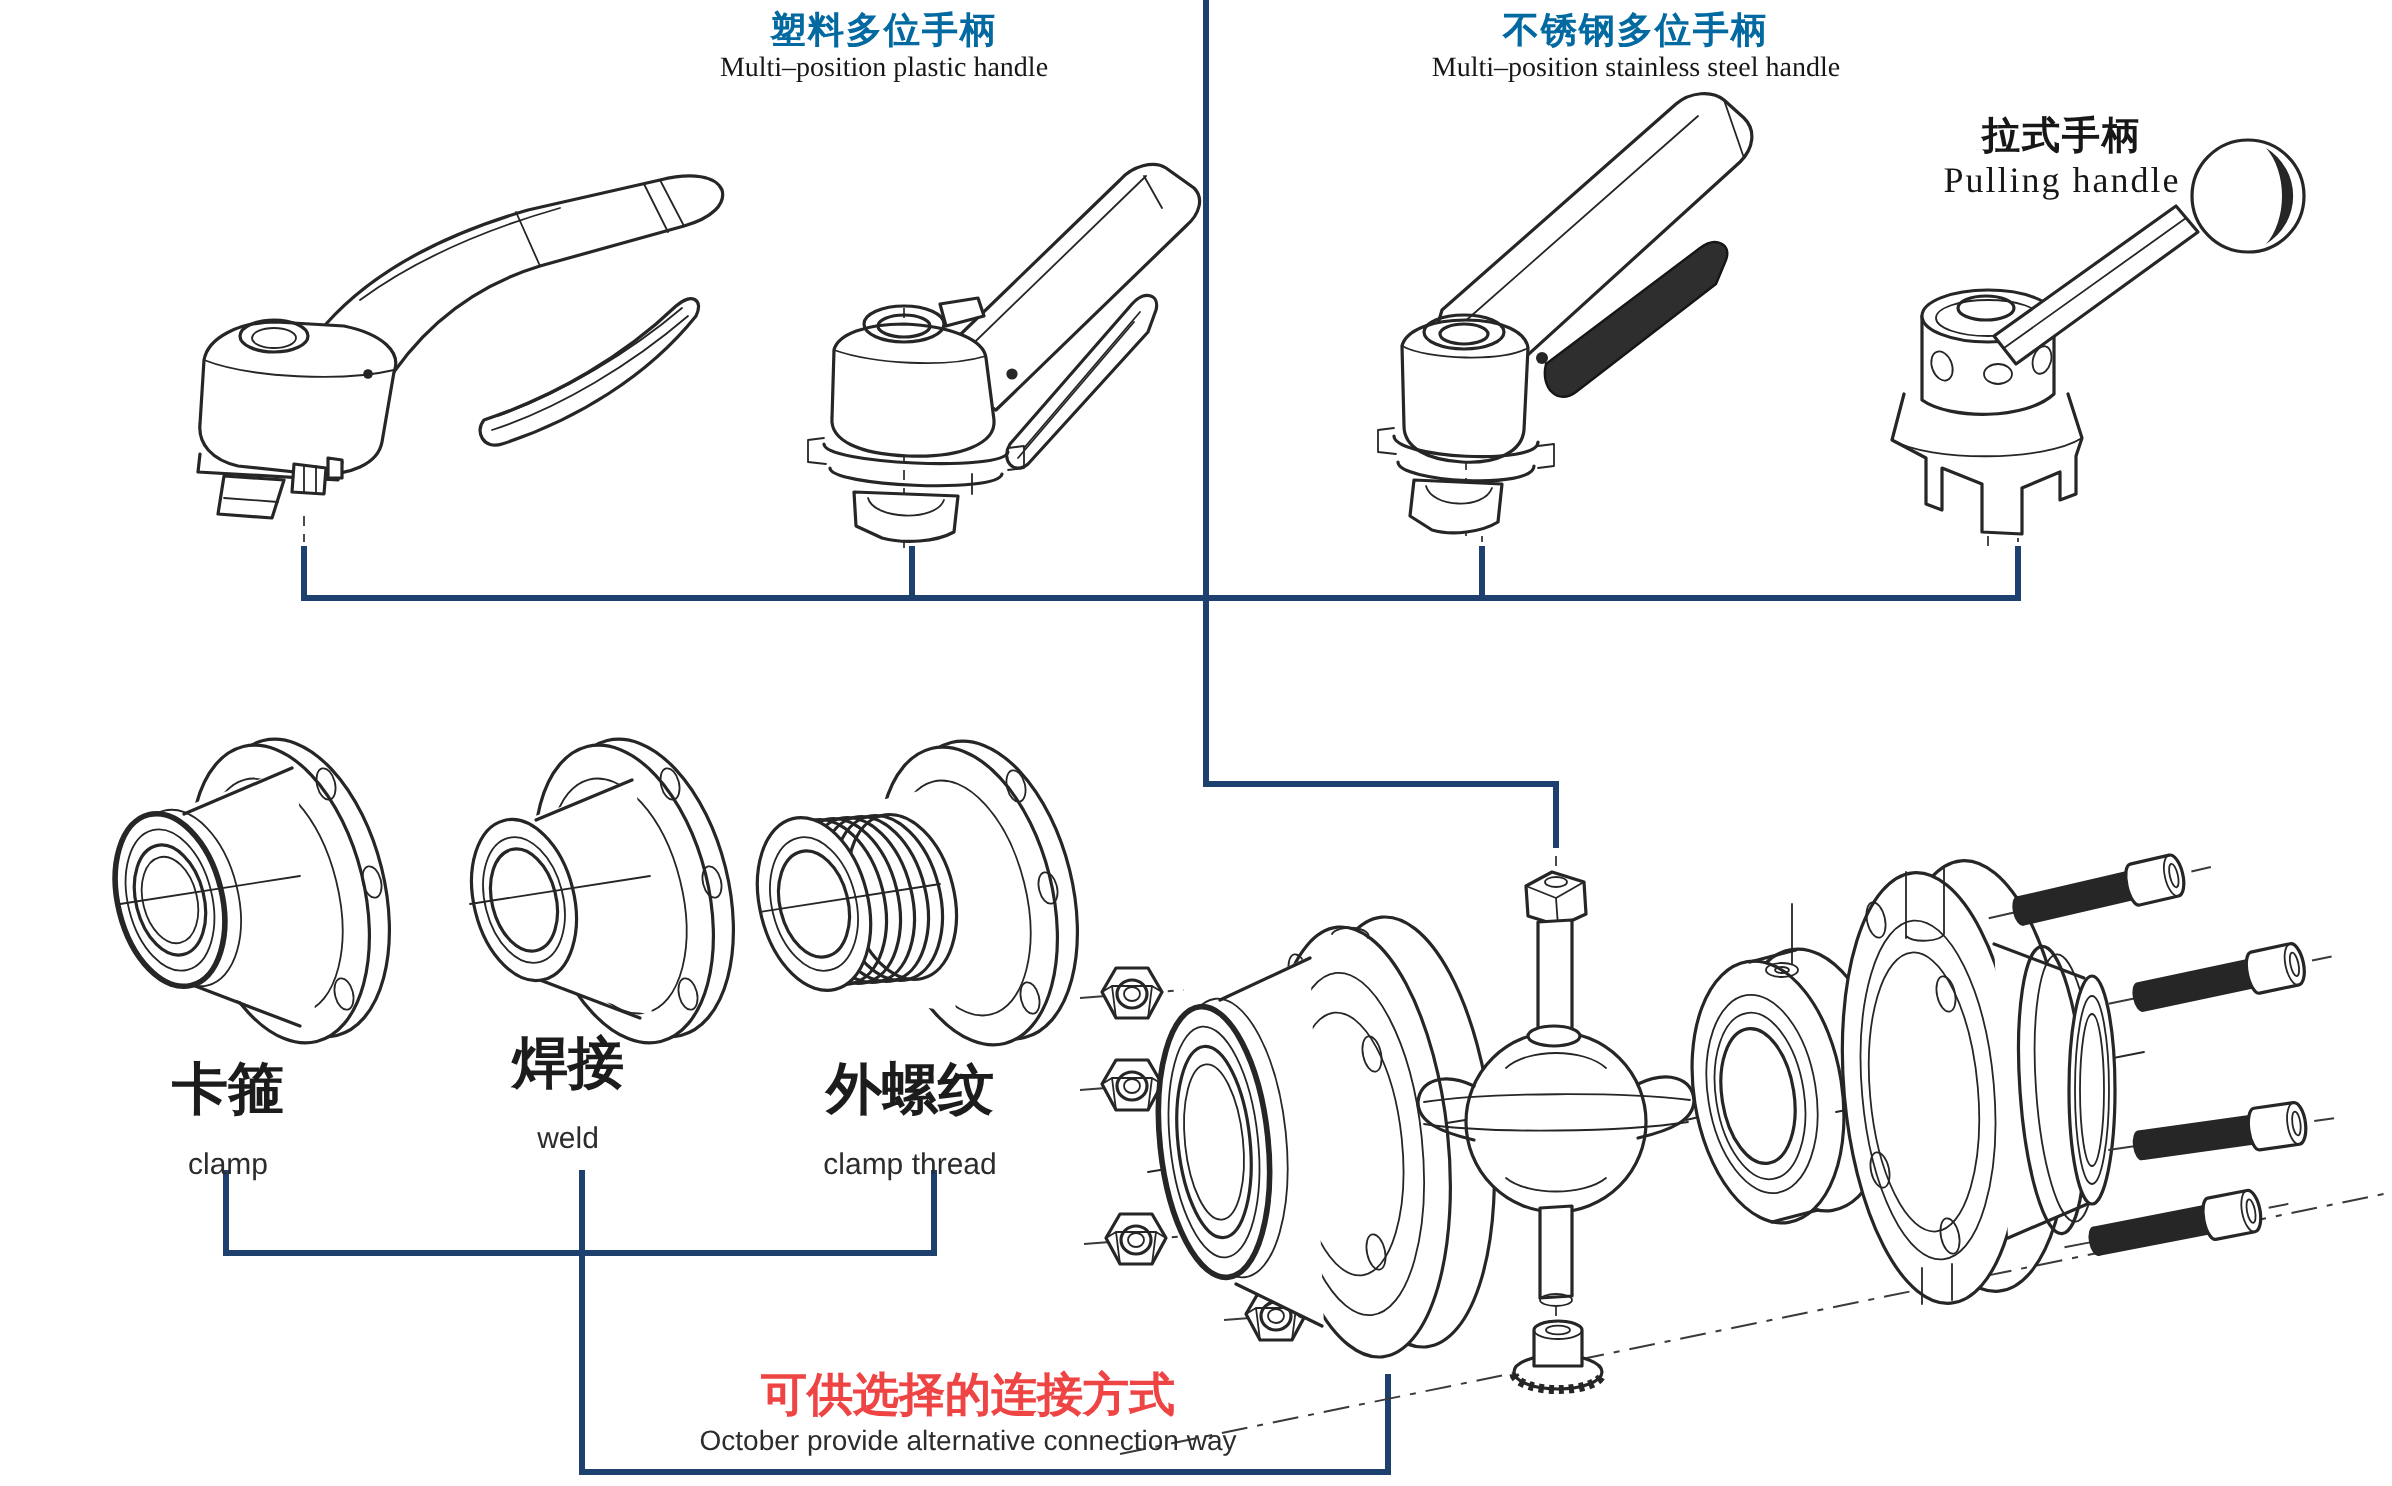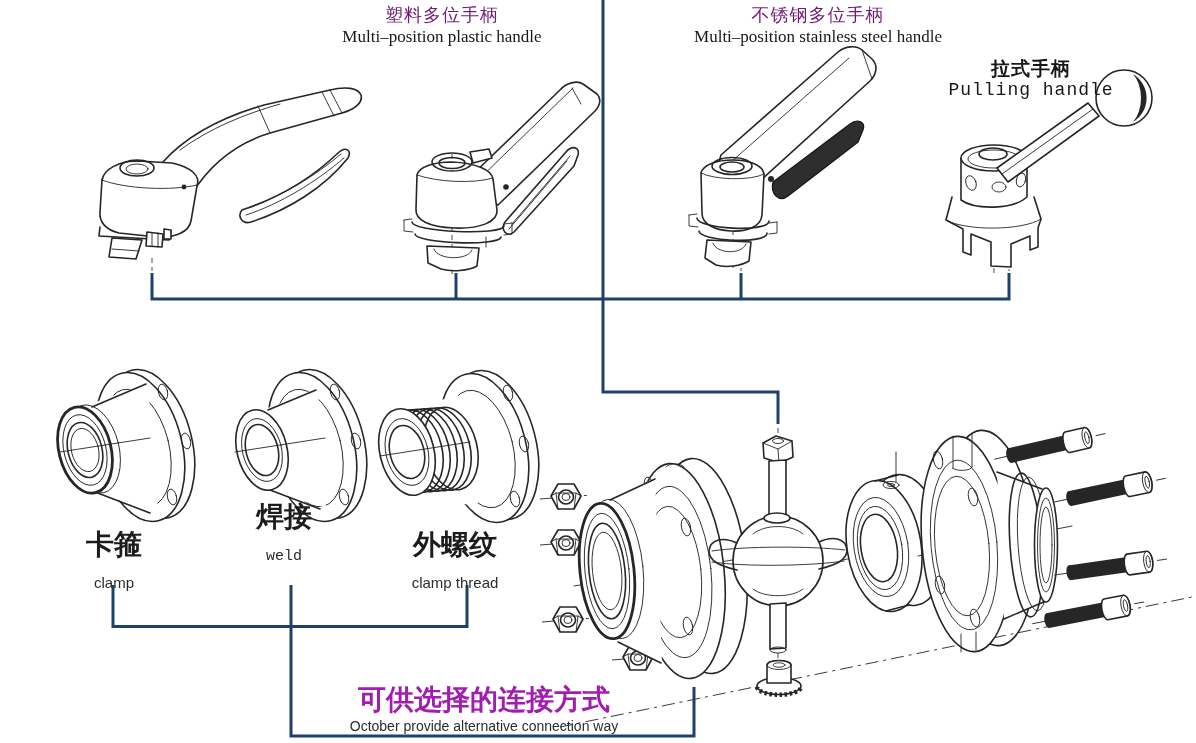--- a/index.html
+++ b/index.html
@@ -1,32 +1,32 @@
 <!DOCTYPE html>
 <html><head>
 <meta charset="utf-8">
 <style>
   html,body{margin:0;padding:0;background:#fff;}
   #canvas{position:relative;width:1196px;height:743px;background:#ffffff;overflow:hidden;
           font-family:"Liberation Sans",sans-serif;color:#1b1b1b;}
   #art{position:absolute;left:0;top:0;}
   .lbl{position:absolute;text-align:center;line-height:1.15;}
-  .zh-top{font-weight:400;font-size:18px;letter-spacing:1px;color:#701a75;}
-  .en-top{font-family:"Liberation Serif",serif;font-size:17px;color:#171717;margin-top:1px;}
+  .zh-top{font-weight:700;font-size:18px;letter-spacing:1px;color:#0369a1;}
+  .en-top{font-family:"Liberation Serif",serif;font-size:14px;color:#171717;margin-top:1px;}
   .zh-pull{font-weight:700;font-size:19px;letter-spacing:1px;color:#171717;}
-  .en-pull{font-family:Liberation Mono, monospace;font-size:18px;letter-spacing:1px;color:#171717;}
+  .en-pull{font-family:Liberation Serif, serif;font-size:18px;letter-spacing:1px;color:#171717;}
   .zh-mid{font-weight:700;font-size:28px;color:#1c1c1c;}
   .en-mid{font-size:15px;color:#2c2c2c;margin-top:13px;}
-  .zh-foot{font-weight:700;font-size:28px;color:#a21caf;}
+  .zh-foot{font-weight:700;font-size:23px;color:#ef4444;}
   .en-foot{font-size:14px;color:#2c2c2c;margin-top:2px;}
   #lbl-plastic{left:282px;top:5px;width:320px;}
   #lbl-stainless{left:635px;top:5px;width:366px;}
   #lbl-pulling{left:921px;top:58px;width:220px;}
   #lbl-clamp{left:49px;top:529px;width:130px;}
-  #lbl-weld{left:219px;top:503px;width:130px;font-family:Liberation Mono, monospace;}
+  #lbl-weld{left:219px;top:516px;width:130px;}
   #lbl-thread{left:390px;top:529px;width:130px;}
   #lbl-footer{left:314px;top:684px;width:340px;}
   
   .ln{fill:none;stroke:#262626;stroke-width:1.6;stroke-linecap:round;stroke-linejoin:round;}
   .w{fill:#ffffff;stroke:#262626;stroke-width:1.6;stroke-linecap:round;stroke-linejoin:round;}
   .wq{fill:#ffffff;stroke:none;}
   .thin{stroke-width:0.9;}
   .bold{stroke-width:2.8;}
   .dark{fill:#262626;stroke:none;}
   .blue{fill:none;stroke:#1e406f;stroke-width:3;stroke-linecap:butt;stroke-linejoin:miter;}

